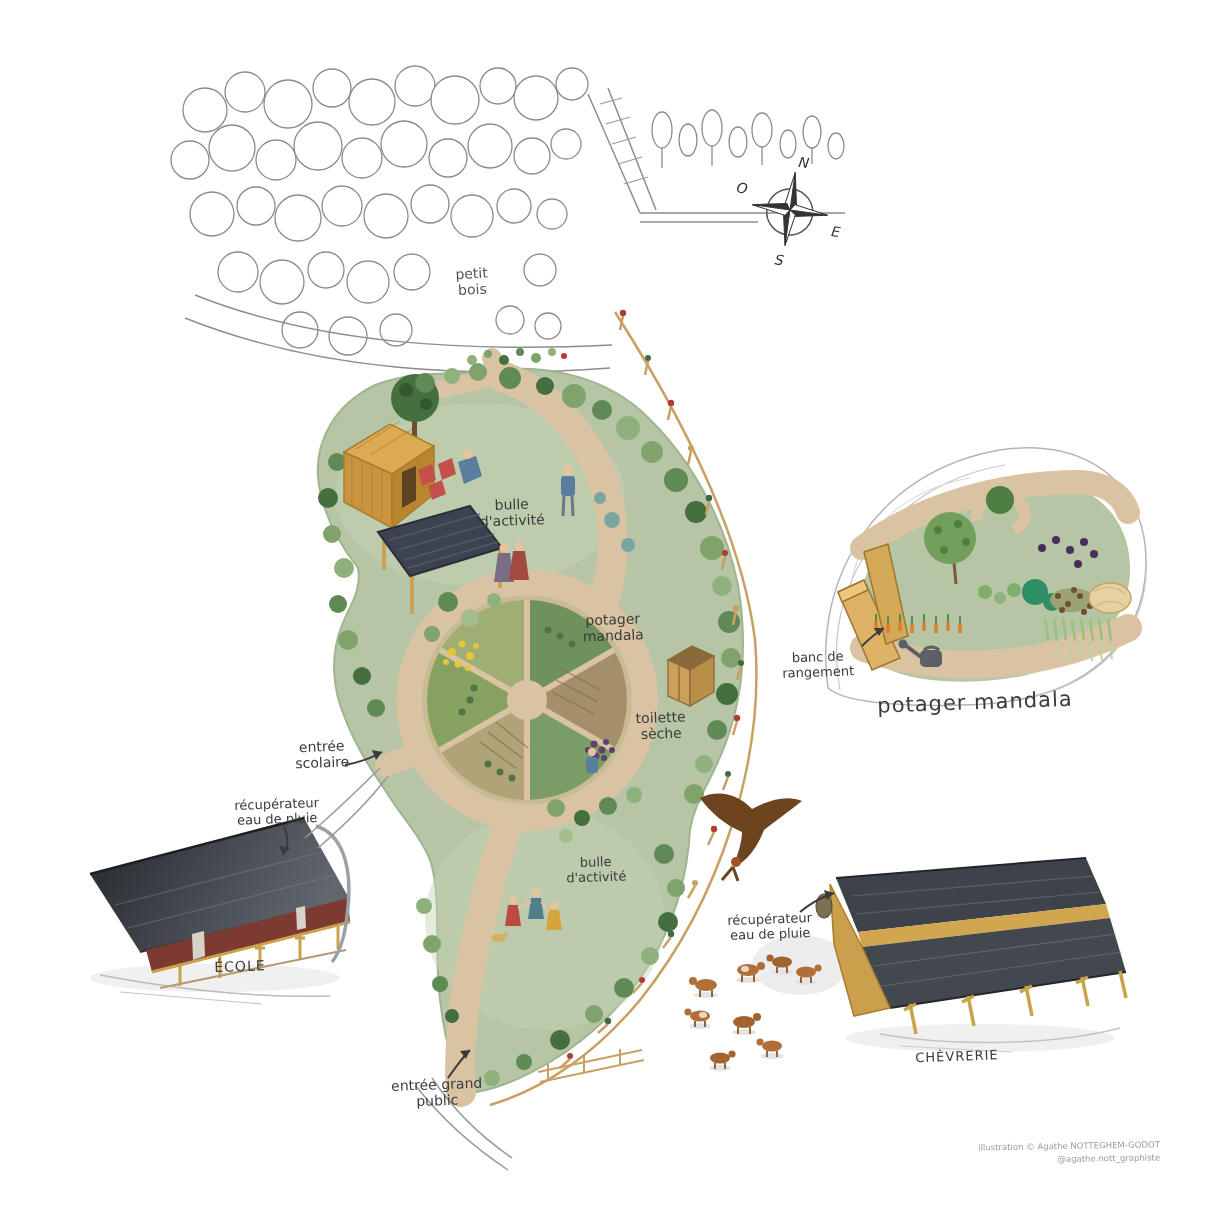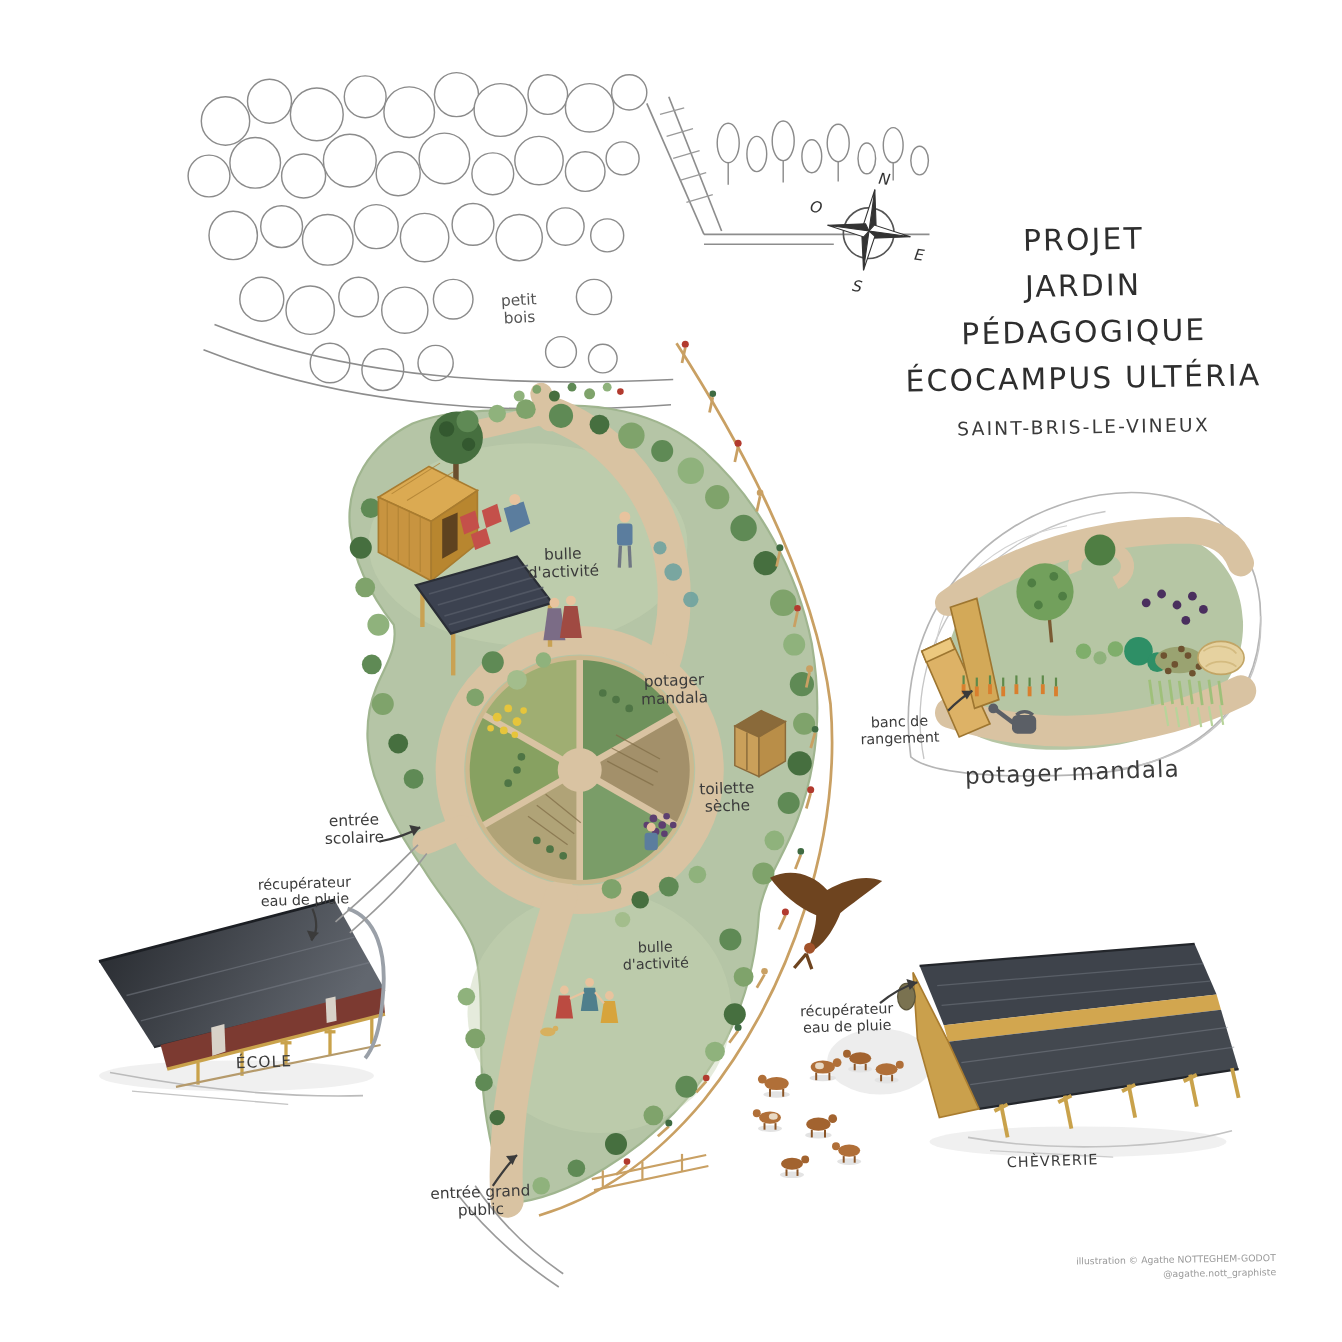--- a/index.html
+++ b/index.html
@@ -674,26 +674,20 @@
     <polygon points="283,855 279,846 290,848" fill="#3b3b3b" stroke="none"></polygon>
     <path d="M800,912 C812,902 822,897 834,893"></path>
     <polygon points="834,893 824,890 827,900" fill="#3b3b3b" stroke="none"></polygon>
     <path d="M448,1078 C455,1068 462,1058 470,1050"></path>
     <polygon points="470,1050 460,1051 466,1059" fill="#3b3b3b" stroke="none"></polygon>
     <path d="M862,646 C870,638 876,633 884,628"></path>
     <polygon points="884,628 874,628 879,636" fill="#3b3b3b" stroke="none"></polygon>
   </g>
 </svg>
 
-<div class="title-block">
-  <div class="title-line">PROJET</div>
-  <div class="title-line">JARDIN PÉDAGOGIQUE</div>
-  <div class="title-line">ÉCOCAMPUS ULTÉRIA</div>
-  <div class="title-sub">SAINT-BRIS-LE-VINEUX</div>
-</div>
 
 <div class="lbl sketchy" style="left:472px;top:282px;width:48px;font-size:14px;transform:translate(-50%,-50%) rotate(-3deg);">petit bois</div>
 
 <div class="lbl" style="left:512px;top:513px;width:86px;font-size:14px;">bulle d'activité</div>
 
 <div class="lbl" style="left:596px;top:870px;width:86px;font-size:13px;">bulle d'activité</div>
 
 <div class="lbl" style="left:613px;top:628px;width:72px;font-size:14px;">potager mandala</div>
 
 <div class="lbl" style="left:661px;top:726px;width:66px;font-size:14px;">toilette sèche</div>

